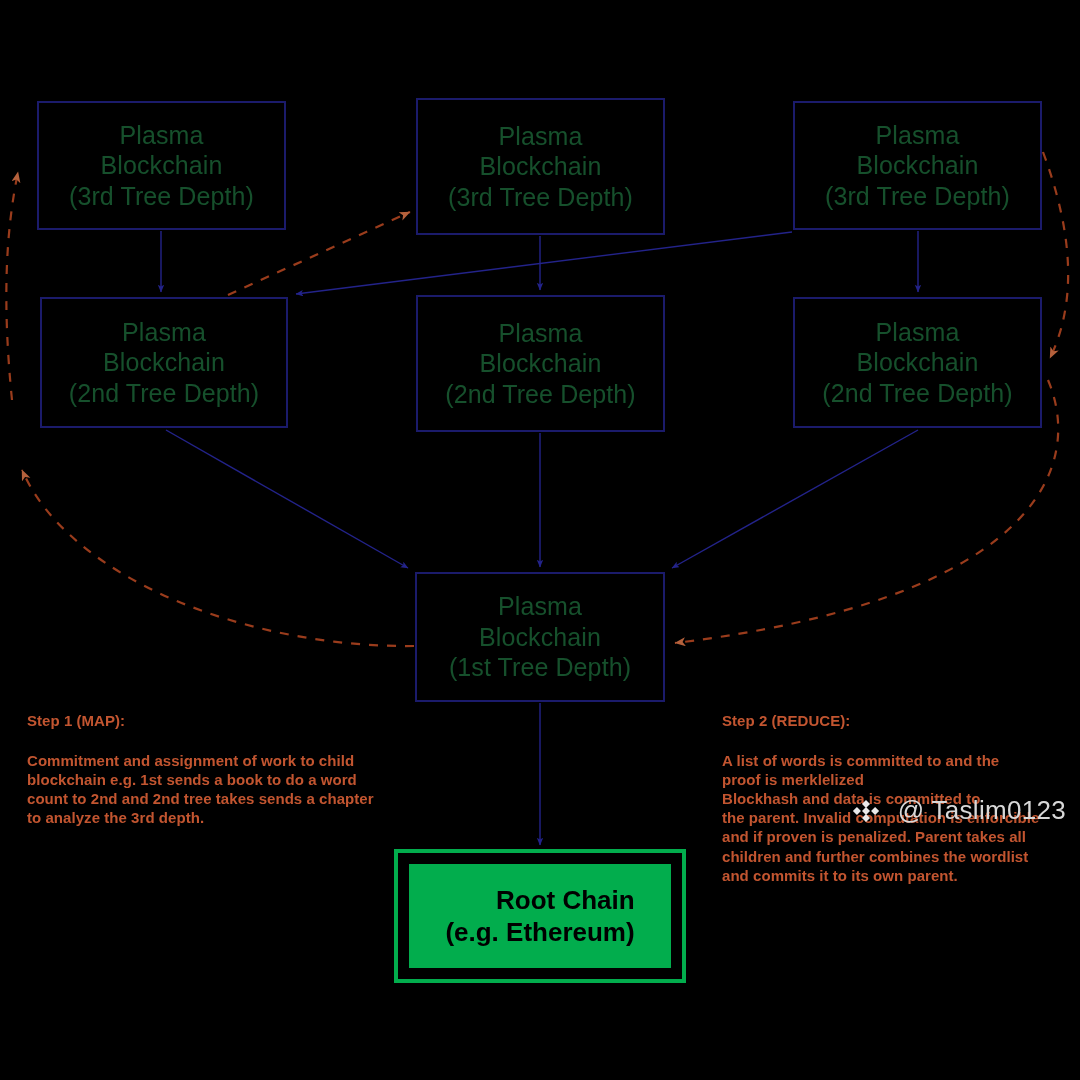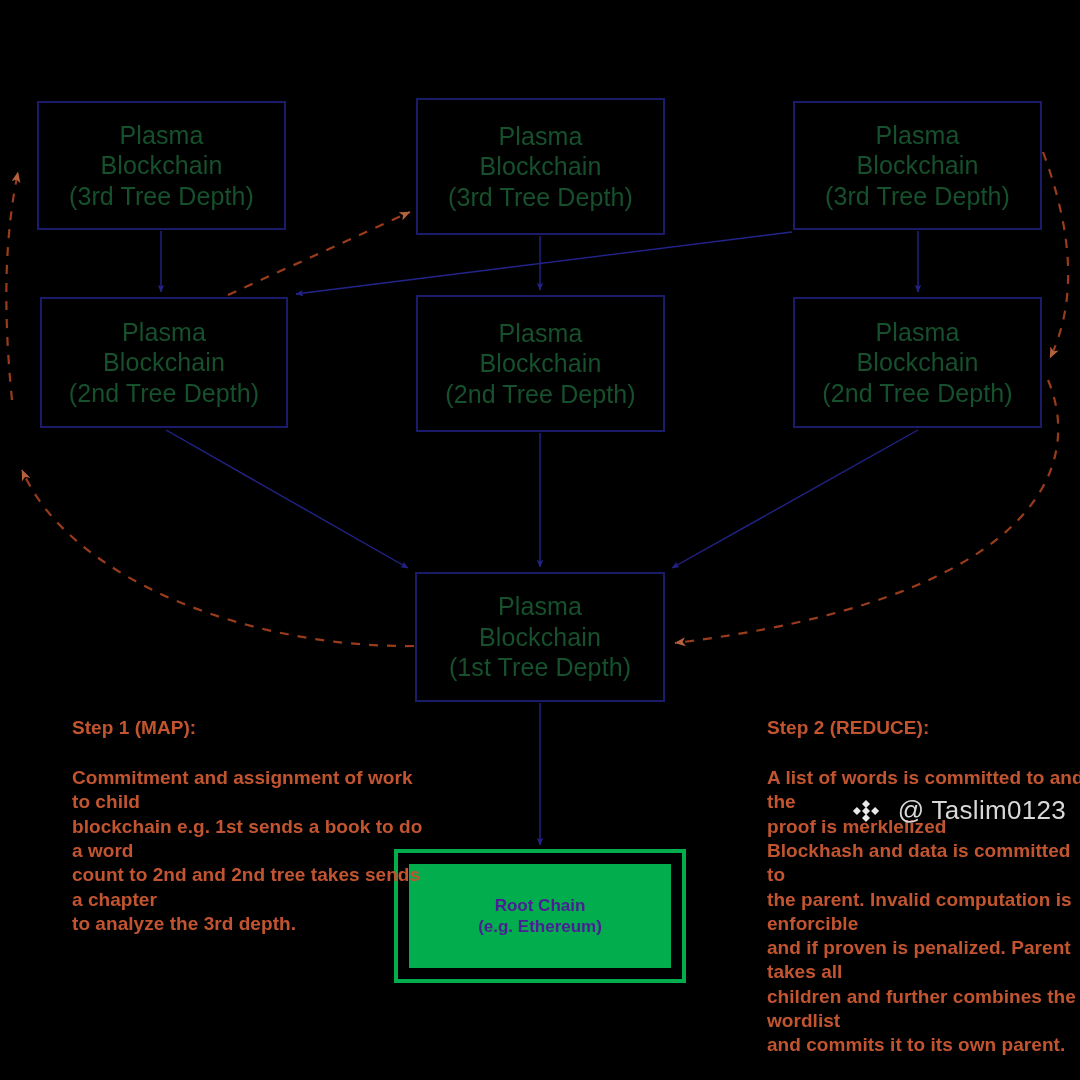--- a/index.html
+++ b/index.html
@@ -59,38 +59,37 @@
   }
   .root-inner {
     width: 100%;
     height: 100%;
     background: #02ad4d;
     display: flex;
     align-items: center;
     justify-content: center;
   }
   .root-label {
-    color: #4c1d95;
-    font-size: 17px;
+    color: #000000;
+    font-size: 26px;
     line-height: 1.24;
     font-weight: bold;
-    text-align: center;
+    text-align: right;
     white-space: pre-line;
   }
 
   
   .step {
     position: absolute;
     color: #c25530;
-    font-size: 19px;
+    font-size: 15px;
     line-height: 1.28;
     font-weight: bold;
     white-space: pre-line;
     letter-spacing: 0.05px;
-    margin-left: 45px;
   }
   .step-title {
     display: block;
     margin-bottom: 1px;
   }
 
   
   .watermark {
     position: absolute;
     right: 14px;

